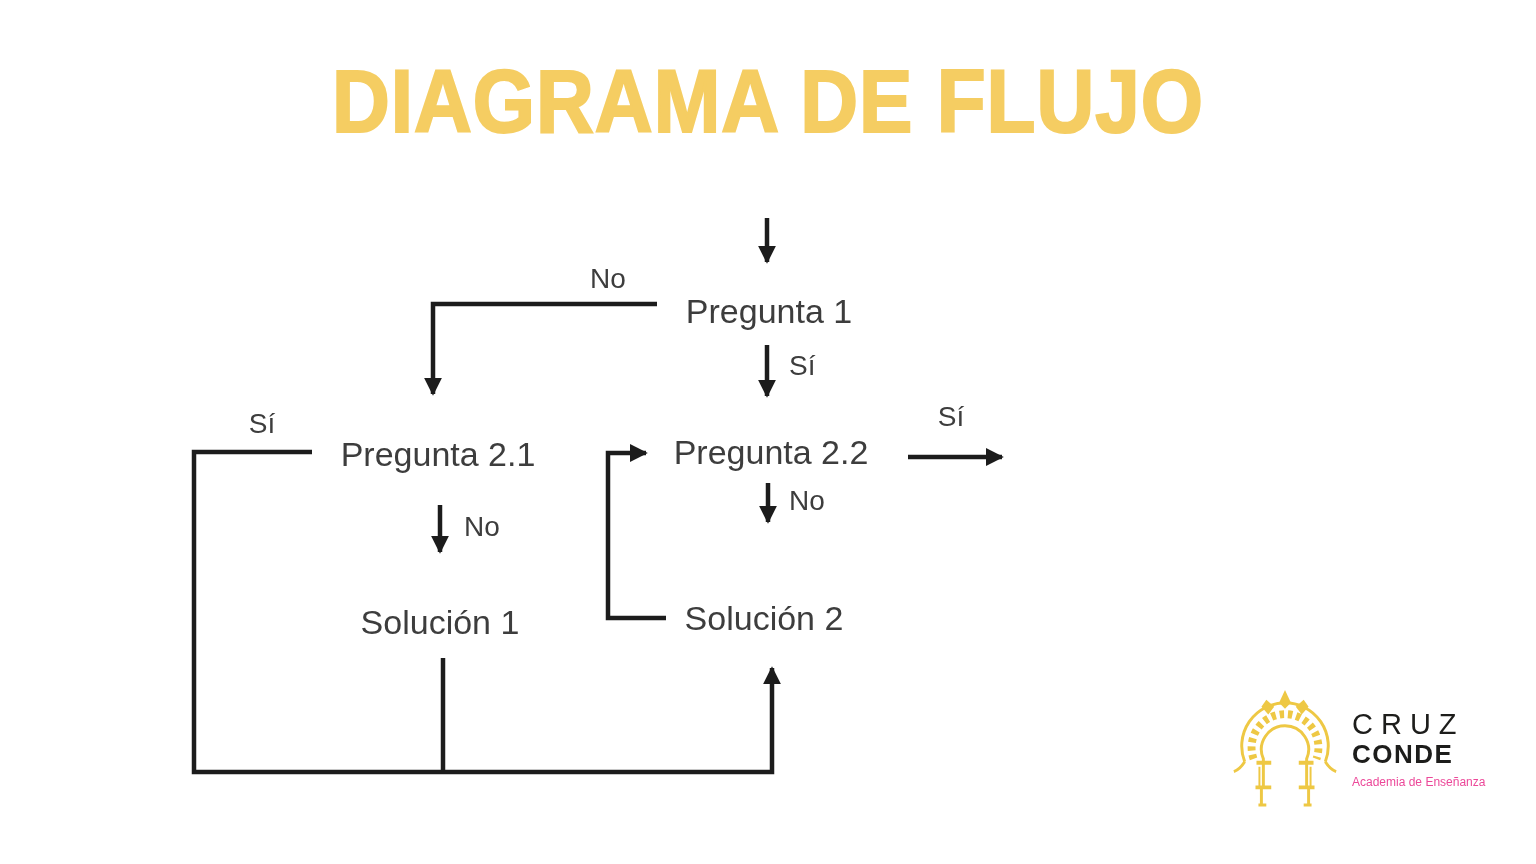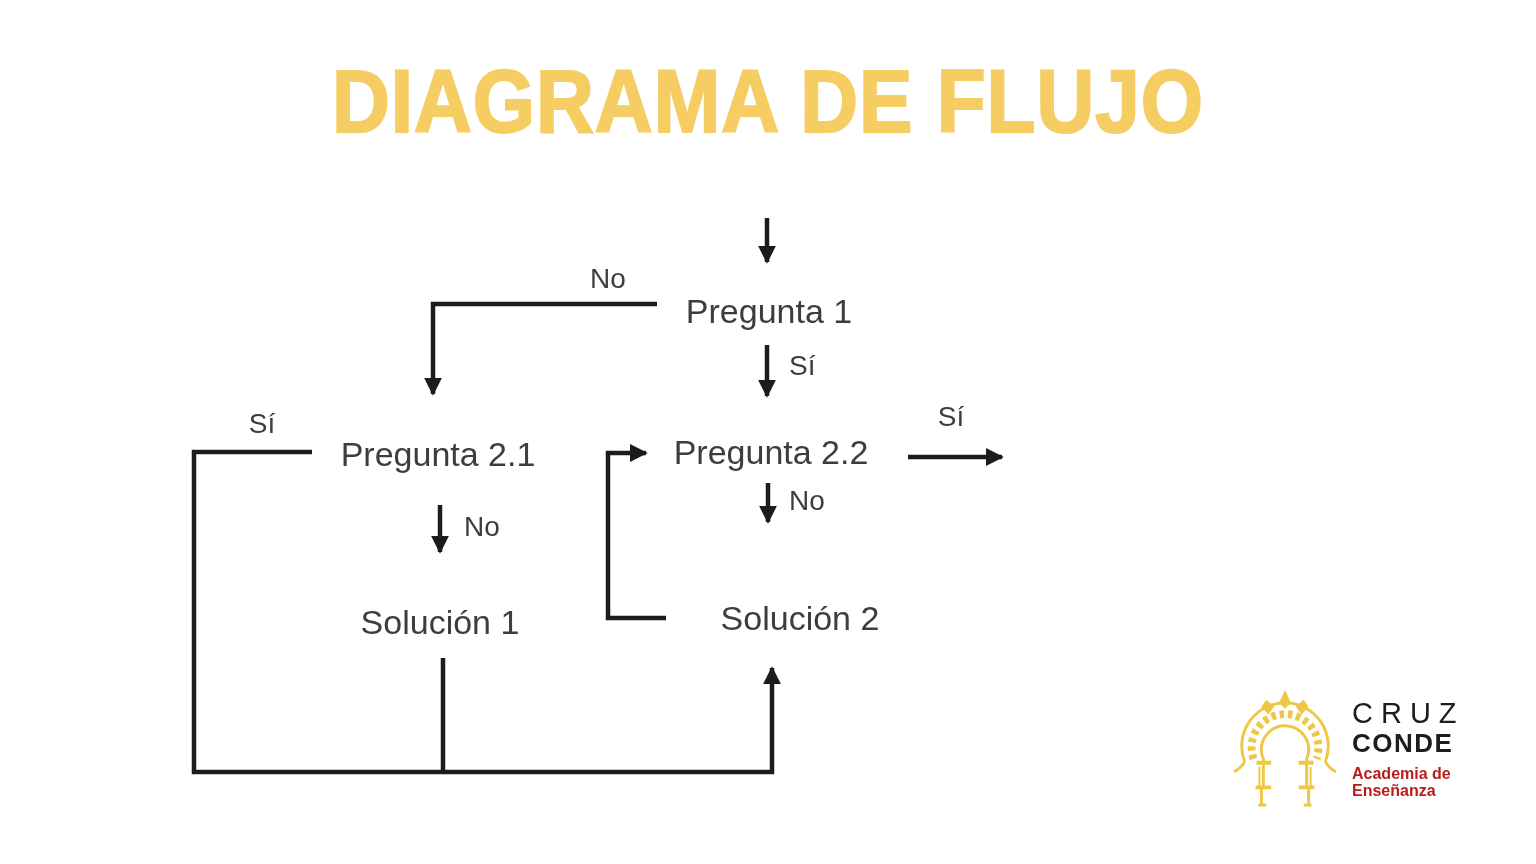--- a/index.html
+++ b/index.html
@@ -72,22 +72,22 @@
   .logo-text{margin-left:8px;display:flex;flex-direction:column;}
   .logo-line1{
     font-size:29px;font-weight:400;letter-spacing:8px;
     color:#1d1d1b;line-height:1.05;
   }
   .logo-line2{
     font-size:26px;font-weight:700;letter-spacing:1.5px;
     color:#1d1d1b;line-height:1.05;margin-top:2px;
   }
   .logo-line3{
-    font-size:16px;font-weight:700;
-    color:#b91c1c;line-height:1.1;margin-top:7px;
+    font-size:12px;font-weight:400;
+    color:#ec4899;line-height:1.1;margin-top:7px;
   }
 </style>
 </head>
 <body>
 
 <div class="canvas">
 
   <div class="title">DIAGRAMA DE FLUJO</div>
 
   <svg class="edges" viewBox="0 0 1536 864" aria-hidden="true">
@@ -113,21 +113,21 @@
 
     <path class="edge" d="M768,483 V522" marker-end="url(#ah)"></path>
 
     <path class="edge" d="M908,457 H1002" marker-end="url(#ah)"></path>
   </svg>
 
   <div class="node centered" style="left:769px;top:287px;margin-top:6px;">Pregunta 1</div>
   <div class="node centered" style="left:438px;top:436px;">Pregunta 2.1</div>
   <div class="node centered" style="left:771px;top:434px;">Pregunta 2.2</div>
   <div class="node centered" style="left:440px;top:604px;">Solución 1</div>
-  <div class="node centered" style="left:764px;top:600px;margin-left:36px;">Solución 2</div>
+  <div class="node centered" style="left:764px;top:600px;">Solución 2</div>
 
   <div class="edge-label centered" style="left:608px;top:264px;">No</div>
   <div class="edge-label" style="left:789px;top:351px;">Sí</div>
   <div class="edge-label centered" style="left:262px;top:409px;">Sí</div>
   <div class="edge-label" style="left:464px;top:512px;">No</div>
   <div class="edge-label centered" style="left:951px;top:402px;">Sí</div>
   <div class="edge-label" style="left:789px;top:486px;">No</div>
 
   <div class="logo">
     <svg class="logo-arch" viewBox="0 0 120 124" aria-hidden="true">

